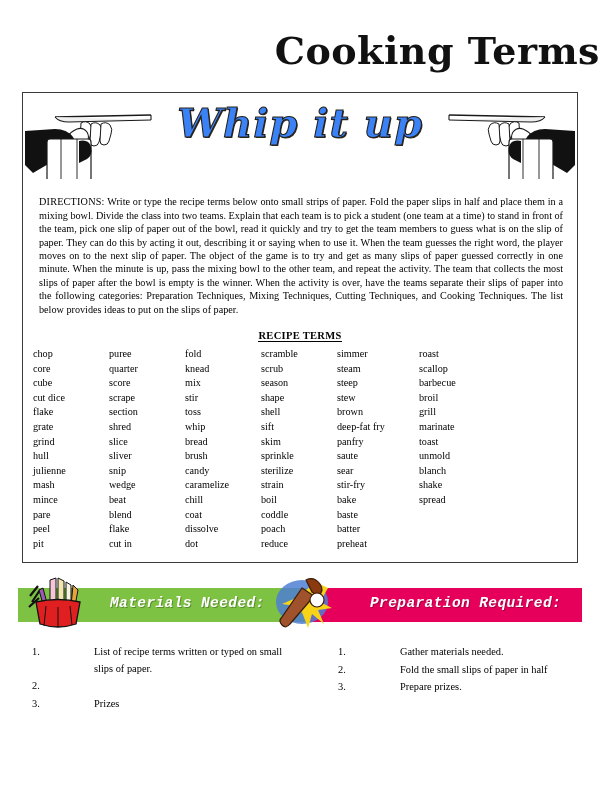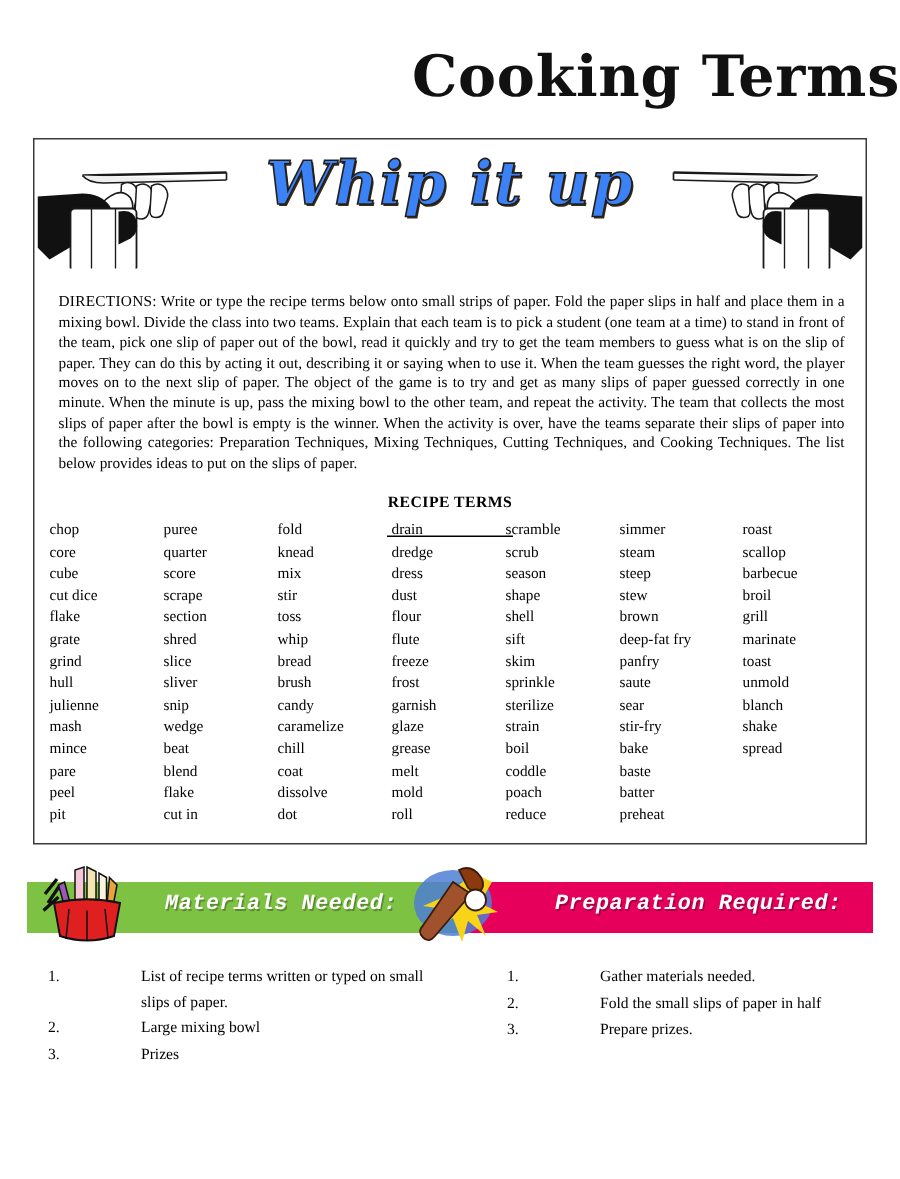--- a/index.html
+++ b/index.html
@@ -94,21 +94,21 @@
     left: 0;
     right: 0;
     top: 237px;
     text-align: center;
     font-weight: bold;
     font-size: 10.5px;
     letter-spacing: 0.3px;
   }
   .recipe-terms-head span {
     border-bottom: 1.2px solid #000;
-    padding-bottom: 16px;
+    padding-bottom: 0px;
   }
   .terms-grid {
     position: absolute;
     left: 10px;
     right: 14px;
     top: 254px;
     display: flex;
     justify-content: flex-start;
   }
   .terms-col {
@@ -300,36 +300,20 @@
         <div>bread</div>
         <div>brush</div>
         <div>candy</div>
         <div>caramelize</div>
         <div>chill</div>
         <div>coat</div>
         <div>dissolve</div>
         <div>dot</div>
       </div>
       <div class="terms-col">
-        <div>drain</div>
-        <div>dredge</div>
-        <div>dress</div>
-        <div>dust</div>
-        <div>flour</div>
-        <div>flute</div>
-        <div>freeze</div>
-        <div>frost</div>
-        <div>garnish</div>
-        <div>glaze</div>
-        <div>grease</div>
-        <div>melt</div>
-        <div>mold</div>
-        <div>roll</div>
-      </div>
-      <div class="terms-col">
         <div>scramble</div>
         <div>scrub</div>
         <div>season</div>
         <div>shape</div>
         <div>shell</div>
         <div>sift</div>
         <div>skim</div>
         <div>sprinkle</div>
         <div>sterilize</div>
         <div>strain</div>
@@ -401,21 +385,20 @@
   </div>
 
   <div class="lists">
     <div class="list-block left" id="materials-list">
         <div class="li">
           <span class="num">1.</span>
           <span class="txt">List of recipe terms written or typed on small slips of paper.</span>
         </div>
         <div class="li">
           <span class="num">2.</span>
-          <span class="txt">Large mixing bowl</span>
         </div>
         <div class="li">
           <span class="num">3.</span>
           <span class="txt">Prizes</span>
         </div>
       </div>
     <div class="list-block right" id="preparation-list">
         <div class="li">
           <span class="num">1.</span>
           <span class="txt">Gather materials needed.</span>

